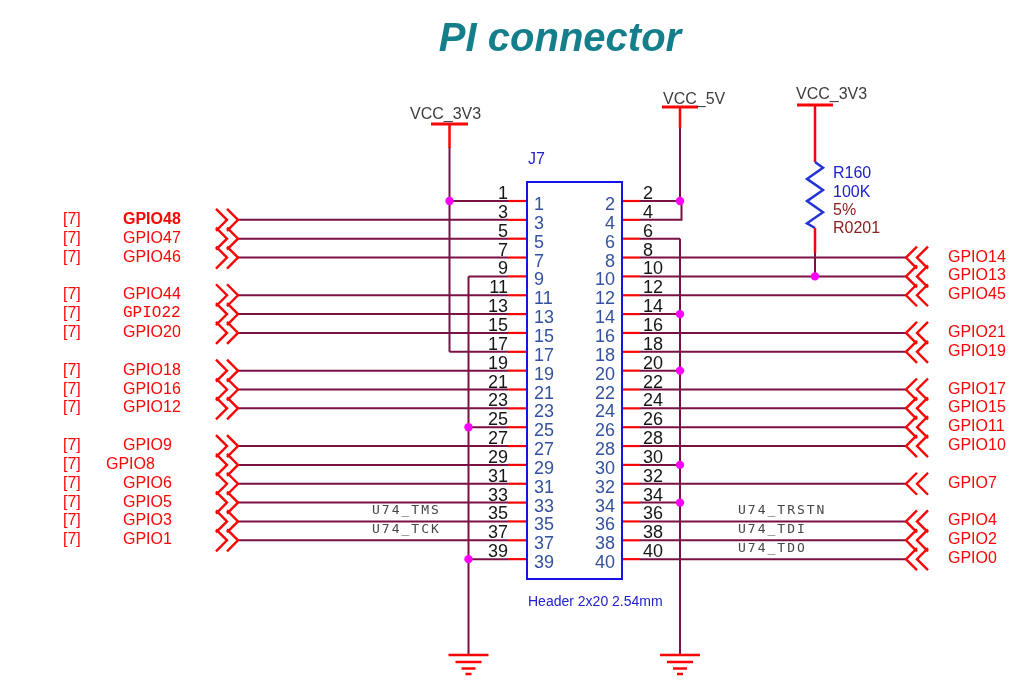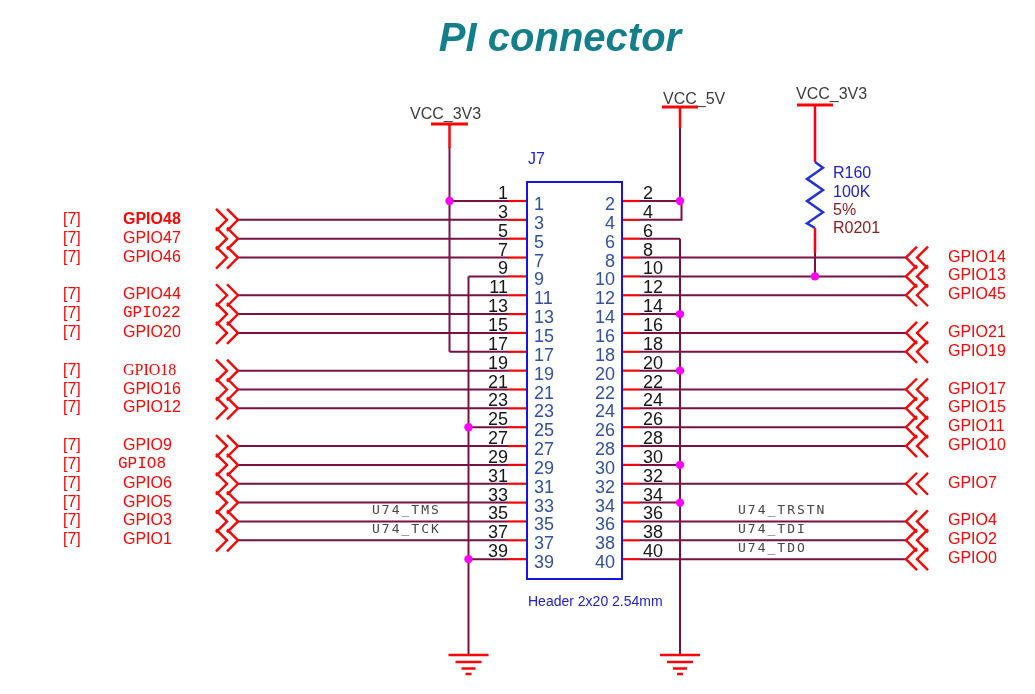--- a/index.html
+++ b/index.html
@@ -265,29 +265,29 @@
       <div class="lbl gpio" style="left: 123px; top: 229.7px;">GPIO47</div>
       <div class="lbl gpio" style="left: 63px; top: 248.55px;">[7]</div>
       <div class="lbl gpio" style="left: 123px; top: 248.55px;">GPIO46</div>
       <div class="lbl gpio" style="left: 63px; top: 286.25px;">[7]</div>
       <div class="lbl gpio" style="left: 123px; top: 286.25px;">GPIO44</div>
       <div class="lbl gpio" style="left: 63px; top: 305.1px;">[7]</div>
       <div class="lbl gpio" style="left: 123px; top: 305.1px; font-family: Liberation Mono, monospace;">GPIO22</div>
       <div class="lbl gpio" style="left: 63px; top: 323.95px;">[7]</div>
       <div class="lbl gpio" style="left: 123px; top: 323.95px;">GPIO20</div>
       <div class="lbl gpio" style="left: 63px; top: 361.65px;">[7]</div>
-      <div class="lbl gpio" style="left: 123px; top: 361.65px; font-family: Liberation Serif, serif;">GPIO18</div>
+      <div class="lbl gpio" style="left: 123px; top: 361.65px;">GPIO18</div>
       <div class="lbl gpio" style="left: 63px; top: 380.5px;">[7]</div>
       <div class="lbl gpio" style="left: 123px; top: 380.5px;">GPIO16</div>
       <div class="lbl gpio" style="left: 63px; top: 399.35px;">[7]</div>
       <div class="lbl gpio" style="left: 123px; top: 399.35px;">GPIO12</div>
       <div class="lbl gpio" style="left: 63px; top: 437.05px;">[7]</div>
       <div class="lbl gpio" style="left: 123px; top: 437.05px; text-align: right;">GPIO9</div>
       <div class="lbl gpio" style="left: 63px; top: 455.9px;">[7]</div>
-      <div class="lbl gpio" style="left: 118px; top: 455.9px; font-family: Liberation Mono, monospace;">GPIO8</div>
+      <div class="lbl gpio" style="left: 106px; top: 455.9px;">GPIO8</div>
       <div class="lbl gpio" style="left: 63px; top: 474.75px;">[7]</div>
       <div class="lbl gpio" style="left: 123px; top: 474.75px;">GPIO6</div>
       <div class="lbl gpio" style="left: 63px; top: 493.6px;">[7]</div>
       <div class="lbl gpio" style="left: 123px; top: 493.6px;">GPIO5</div>
       <div class="lbl gpio" style="left: 63px; top: 512.45px;">[7]</div>
       <div class="lbl gpio" style="left: 123px; top: 512.45px;">GPIO3</div>
       <div class="lbl gpio" style="left: 63px; top: 531.3px;">[7]</div>
       <div class="lbl gpio" style="left: 123px; top: 531.3px;">GPIO1</div>
       <div class="lbl gpio" style="left: 948px; top: 248.55px;">GPIO14</div>
       <div class="lbl gpio" style="left: 948px; top: 267.4px;">GPIO13</div>

